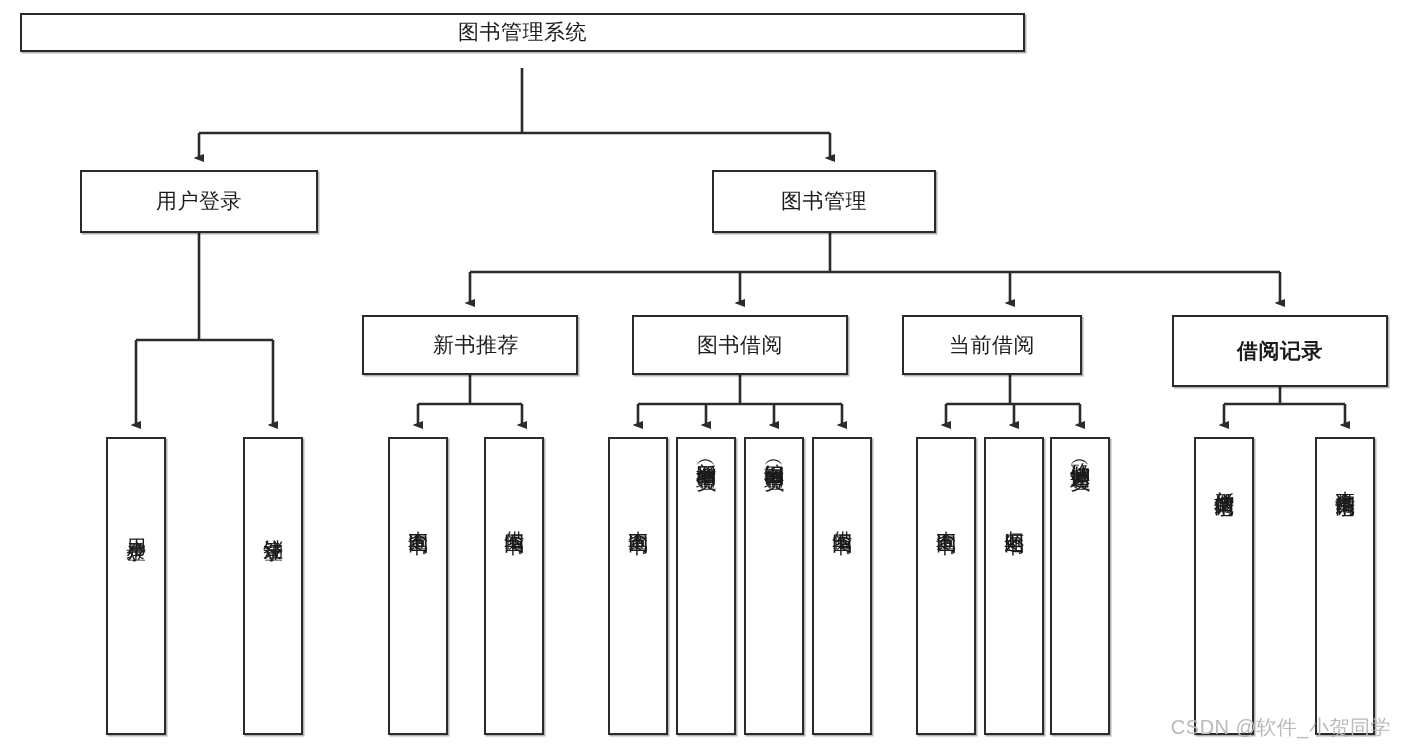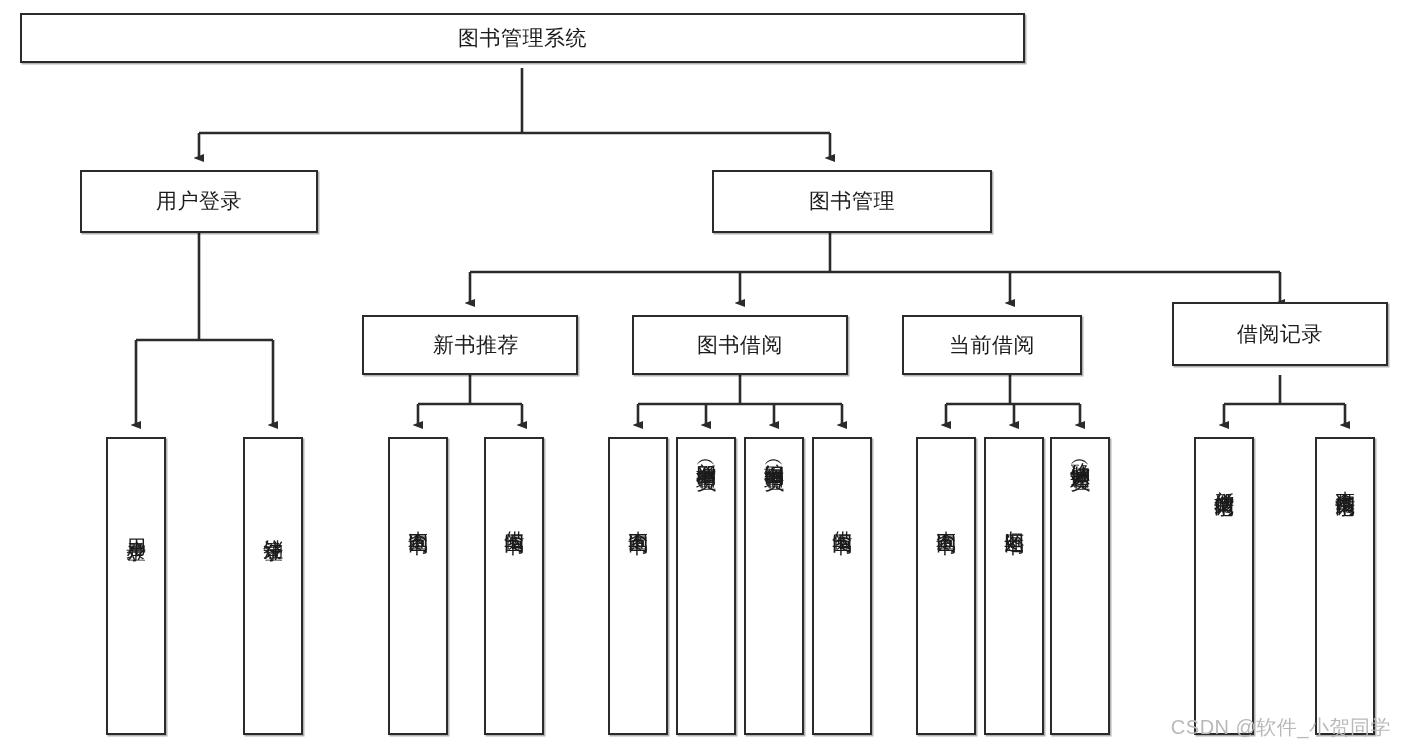--- a/index.html
+++ b/index.html
@@ -116,41 +116,41 @@
       <path d="M1014,404 L1014,425" marker-end="url(#arrow)"></path>
       <path d="M1080,404 L1080,425" marker-end="url(#arrow)"></path>
 
       <path d="M1280,375 L1280,404"></path>
       <path d="M1224,404 L1345,404"></path>
       <path d="M1224,404 L1224,425" marker-end="url(#arrow)"></path>
       <path d="M1345,404 L1345,425" marker-end="url(#arrow)"></path>
     </g>
   </svg>
 
-  <div class="node" style="left:20px; top:13px; width:1005px; height:50px;">
+  <div class="node" style="left:20px; top:13px; width:1005px; height:39px;">
     <span class="label">图书管理系统</span>
   </div>
 
   <div class="node" style="left:80px; top:170px; width:238px; height:63px;">
     <span class="label">用户登录</span>
   </div>
-  <div class="node" style="left:712px; top:170px; width:280px; height:63px;justify-content:center;">
+  <div class="node" style="left:712px; top:170px; width:224px; height:63px;justify-content:center;">
     <span class="label">图书管理</span>
   </div>
 
   <div class="node" style="left:362px; top:315px; width:216px; height:60px;padding-left:12px;">
     <span class="label">新书推荐</span>
   </div>
   <div class="node" style="left:632px; top:315px; width:216px; height:60px;font-family:Liberation Serif, serif;">
     <span class="label">图书借阅</span>
   </div>
   <div class="node" style="left:902px; top:315px; width:180px; height:60px;">
     <span class="label">当前借阅</span>
   </div>
-  <div class="node" style="left:1172px; top:302px; width:216px; height:64px;">
+  <div class="node" style="left:1172px; top:315px; width:216px; height:72px;font-weight:bold;">
     <span class="label">借阅记录</span>
   </div>
 
   <div class="node leaf" style="left:106px; top:437px; width:60px; height:298px; padding-top:84px;">
     <span class="label">用户登录</span>
   </div>
   <div class="node leaf" style="left:243px; top:437px; width:60px; height:298px; padding-top:84px;">
     <span class="label">注销登录</span>
   </div>
 

